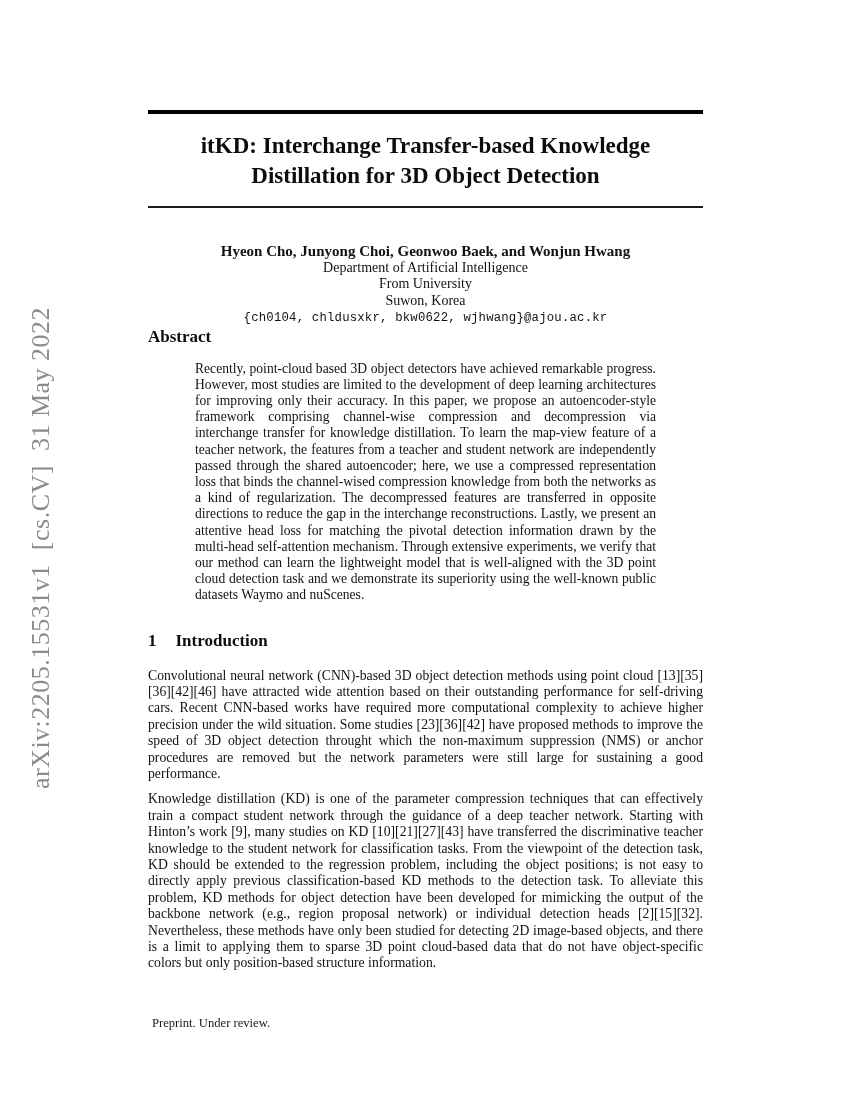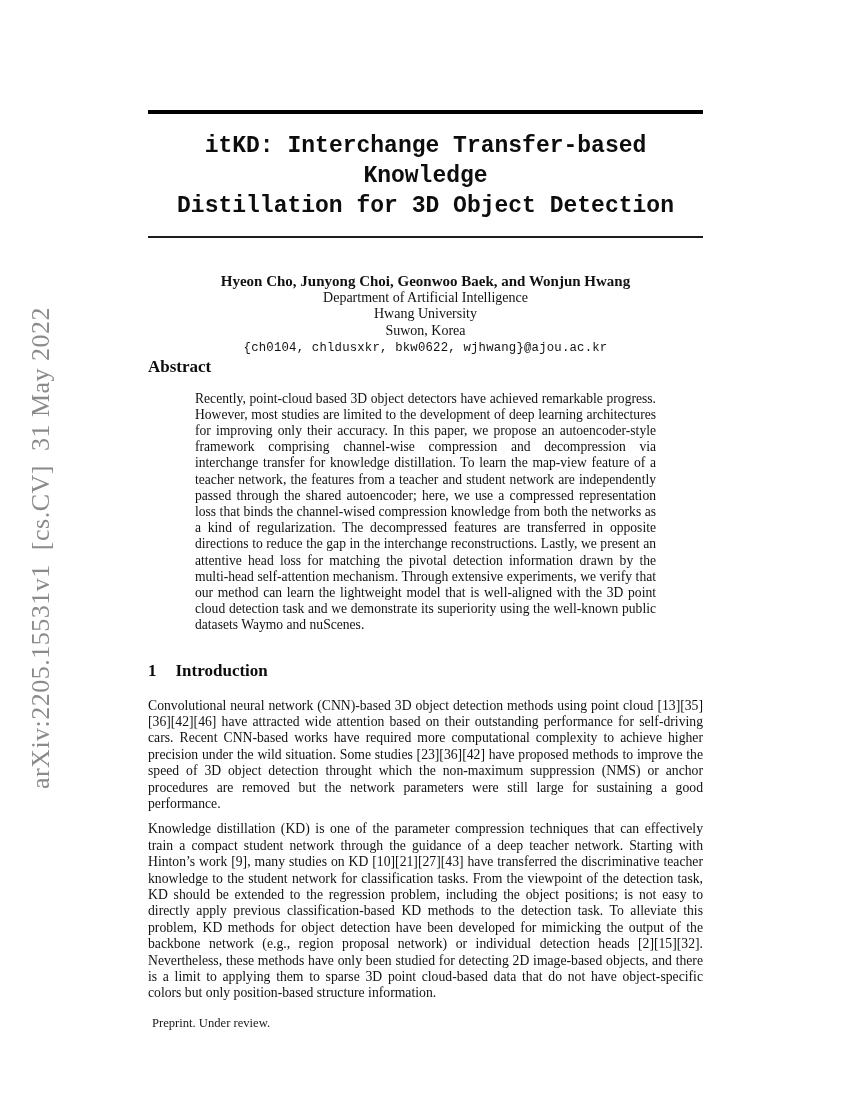--- a/index.html
+++ b/index.html
@@ -32,21 +32,20 @@
     height: 2px;
     background: #1c1c1c;
   }
   .paper-title {
     margin-top: 17px;
     text-align: center;
     font-weight: bold;
     font-size: 23px;
     line-height: 30px;
     color: #0d0d0d;
-    font-family: Liberation Mono, monospace;
   }
   .authors {
     margin-top: 35px;
     text-align: center;
     font-size: 14px;
     line-height: 16.5px;
   }
   .author-names { font-weight: bold; font-size: 15px; }
   .author-emails {
     font-family: "Liberation Mono", monospace;
@@ -117,21 +116,21 @@
     <h1 class="paper-title">
       <span>itKD: Interchange Transfer-based Knowledge</span><br>
       <span>Distillation for 3D Object Detection</span>
     </h1>
 
     <div class="rule-thin"></div>
 
     <div class="authors">
       <div class="author-names">Hyeon Cho, Junyong Choi, Geonwoo Baek, and Wonjun Hwang</div>
       <div class="author-affiliation">Department of Artificial Intelligence</div>
-      <div class="author-affiliation">Hwang University</div>
+      <div class="author-affiliation">From University</div>
       <div class="author-affiliation">Suwon, Korea</div>
       <div class="author-emails">{ch0104, chldusxkr, bkw0622, wjhwang}@ajou.ac.kr</div>
     </div>
 
     <div class="abstract-heading">Abstract</div>
 
     <p class="abstract-text">Recently, point-cloud based 3D object detectors have achieved remarkable progress. However, most studies are limited to the development of deep learning architectures for improving only their accuracy. In this paper, we propose an autoencoder-style framework comprising channel-wise compression and decompression via interchange transfer for knowledge distillation. To learn the map-view feature of a teacher network, the features from a teacher and student network are independently passed through the shared autoencoder; here, we use a compressed representation loss that binds the channel-wised compression knowledge from both the networks as a kind of regularization. The decompressed features are transferred in opposite directions to reduce the gap in the interchange reconstructions. Lastly, we present an attentive head loss for matching the pivotal detection information drawn by the multi-head self-attention mechanism. Through extensive experiments, we verify that our method can learn the lightweight model that is well-aligned with the 3D point cloud detection task and we demonstrate its superiority using the well-known public datasets Waymo and nuScenes.</p>
 
     <div class="section-heading">
       <span class="section-number">1</span>

